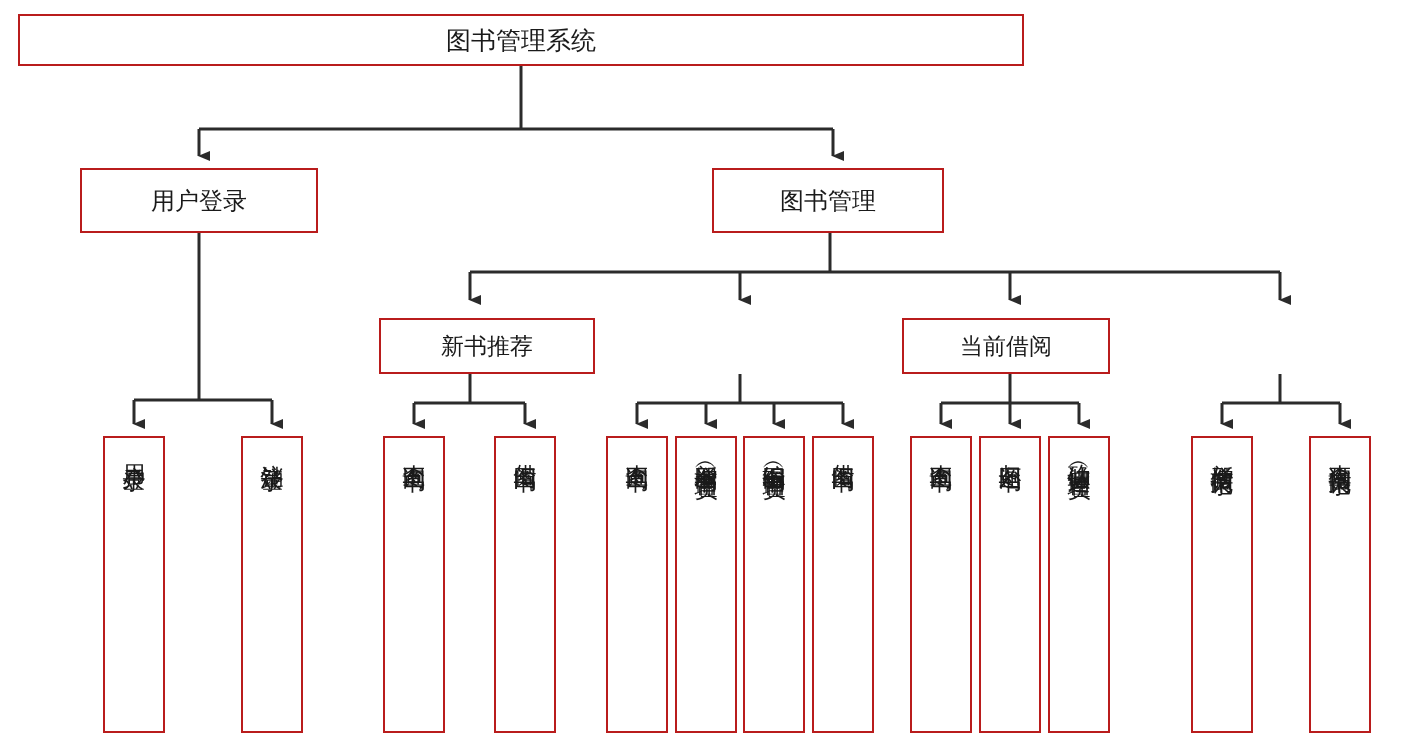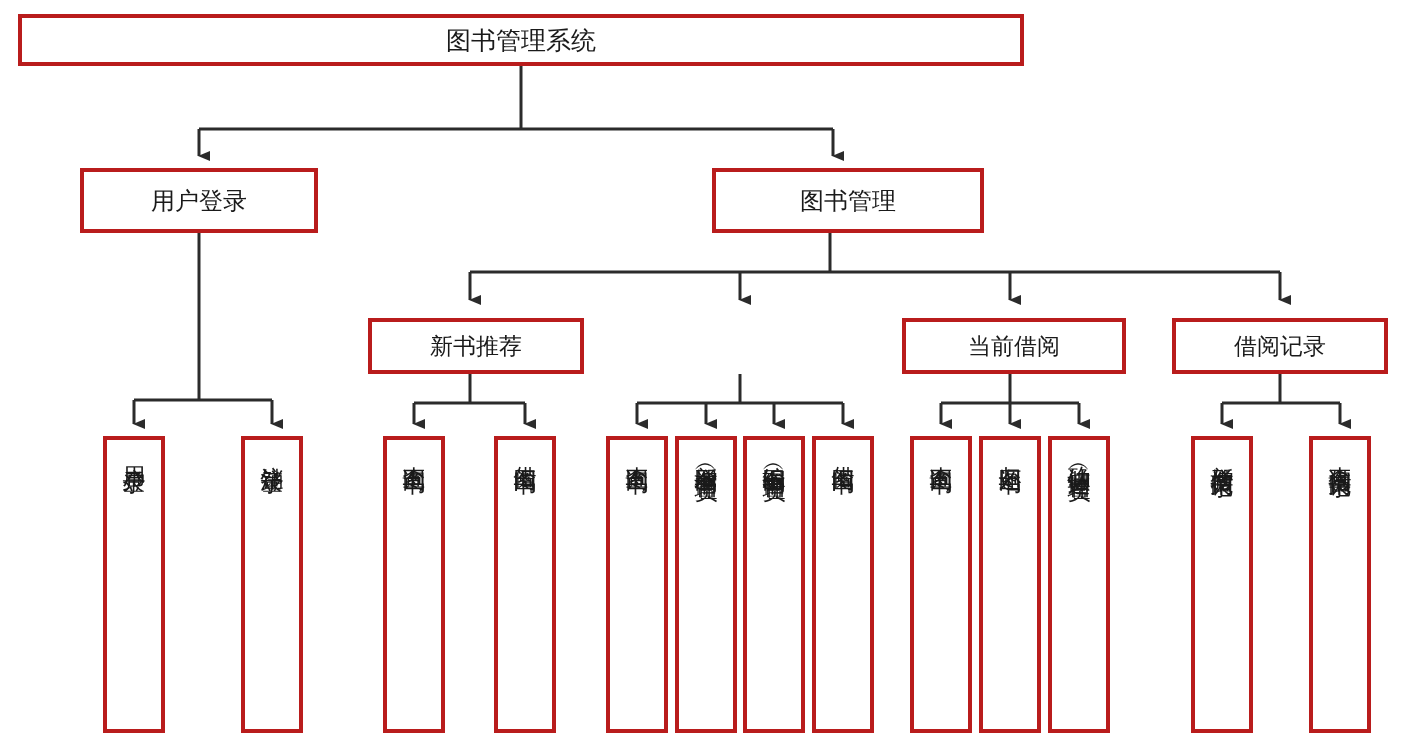--- a/index.html
+++ b/index.html
@@ -21,21 +21,21 @@
     position: absolute;
     left: 0;
     top: 0;
     width: 1405px;
     height: 747px;
     pointer-events: none;
   }
   .node {
     position: absolute;
     box-sizing: border-box;
-    border: 4px solid #b91c1c;
+    border: 2px solid #b91c1c;
     background: #ffffff;
     display: flex;
     align-items: center;
     justify-content: center;
     color: #1a1a1a;
     text-align: center;
   }
   .node.root {
     font-size: 25px;
   }
@@ -120,32 +120,29 @@
     </g>
   </svg>
 
   <div class="node root" style="left:18px; top:14px; width:1006px; height:52px;">
     <span>图书管理系统</span>
   </div>
 
   <div class="node lvl2" style="left:80px; top:168px; width:238px; height:65px;">
     <span>用户登录</span>
   </div>
-  <div class="node lvl2" style="left:712px; top:168px; width:272px; height:65px;">
+  <div class="node lvl2" style="left:712px; top:168px; width:232px; height:65px;">
     <span>图书管理</span>
   </div>
 
-  <div class="node lvl3" style="left:368px; top:318px; width:216px; height:56px;">
+  <div class="node lvl3" style="left:379px; top:318px; width:216px; height:56px;">
     <span>新书推荐</span>
   </div>
-  <div class="node lvl3" style="left:902px; top:318px; width:224px; height:56px;">
+  <div class="node lvl3" style="left:902px; top:318px; width:208px; height:56px;">
     <span>当前借阅</span>
-  </div>
-  <div class="node lvl3" style="left:1172px; top:318px; width:216px; height:56px;">
-    <span>借阅记录</span>
   </div>
 
   <div class="node leaf" style="left:103px; top:436px; width:62px; height:297px;">
     <span class="vtext">用户登录</span>
   </div>
   <div class="node leaf" style="left:241px; top:436px; width:62px; height:297px;">
     <span class="vtext">注销登录</span>
   </div>
 
   <div class="node leaf" style="left:383px; top:436px; width:62px; height:297px;">

